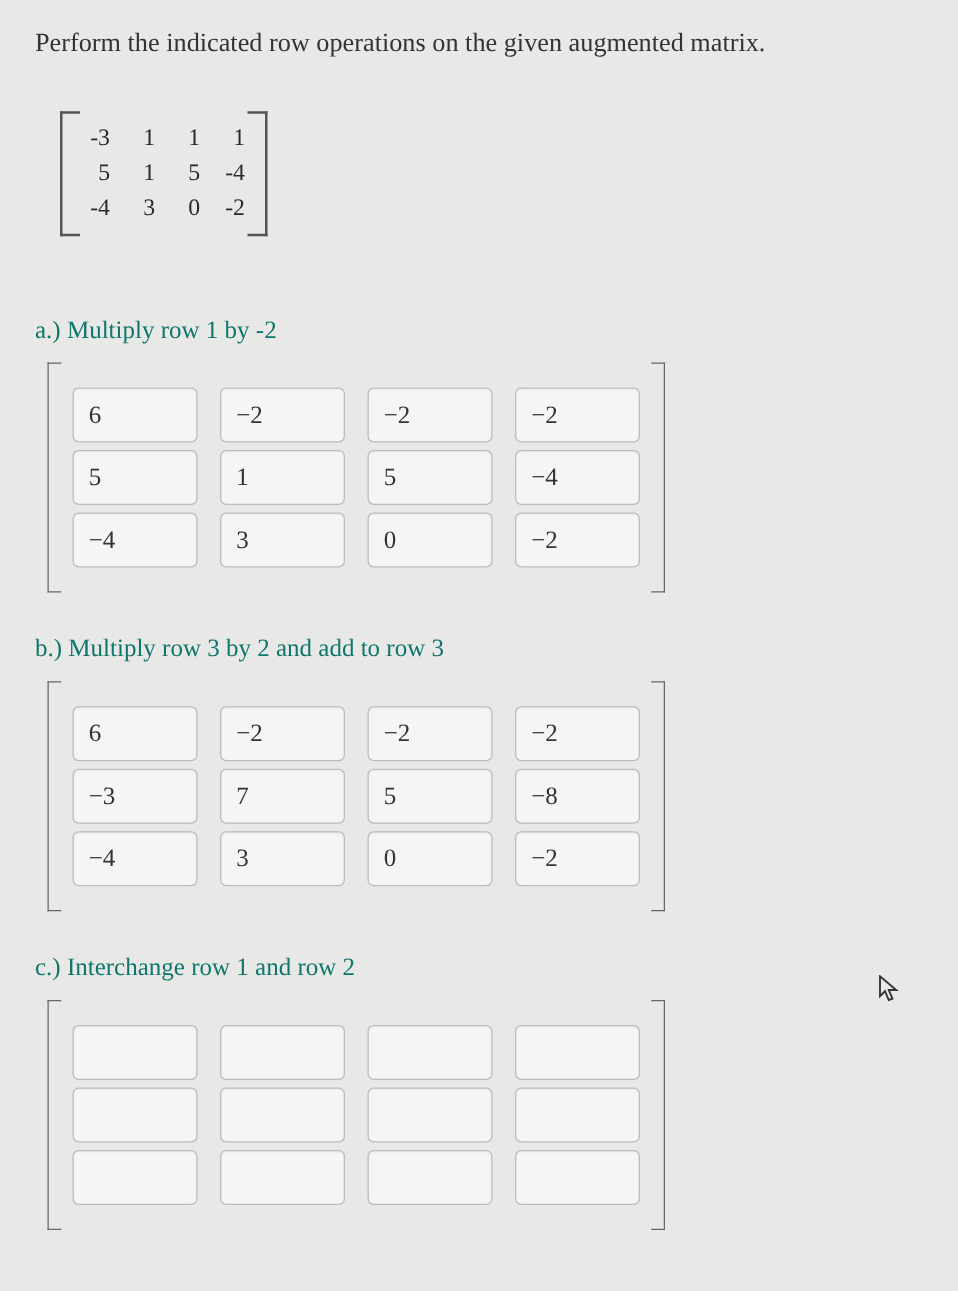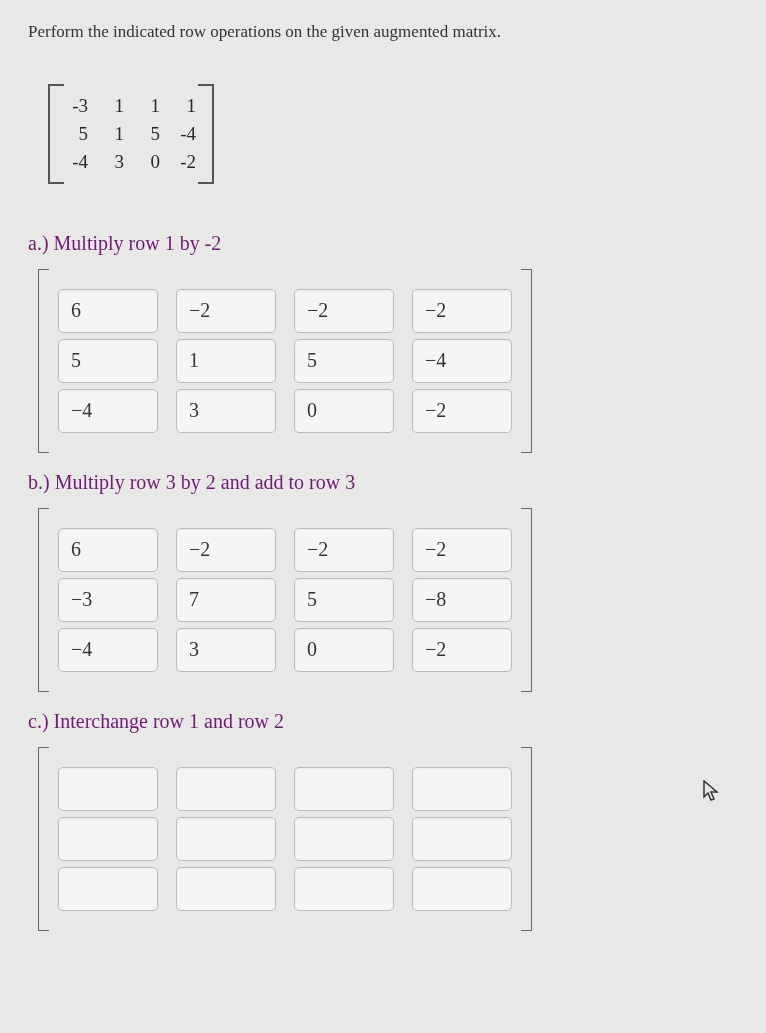--- a/index.html
+++ b/index.html
@@ -5,21 +5,21 @@
     * { box-sizing: border-box; margin: 0; padding: 0; }
     body {
       font-family: Georgia, 'Times New Roman', serif;
       background: #e8e8e6;
       color: #2a2a2a;
       width: 766px;
       padding: 20px 28px;
       font-size: 20px;
     }
     .question-text {
-      font-size: 17px;
+      font-size: 21px;
       color: #333;
       margin-bottom: 30px;
       line-height: 1.4;
     }
     .given-matrix {
       display: inline-block;
       position: relative;
       padding: 8px 18px;
       margin: 10px 0 30px 20px;
       font-family: Georgia, serif;
@@ -46,22 +46,22 @@
       gap: 14px;
       padding: 3px 0;
     }
     .gm-cell {
       width: 22px;
       text-align: right;
       font-size: 19px;
     }
     .sublabel {
       font-size: 20px;
-      margin: 18px 0 14px 0;
-      color: #701a75;
+      margin: 34px 0 14px 0;
+      color: #0f766e;
     }
     .answer-matrix {
       display: inline-block;
       position: relative;
       padding: 14px 20px;
       margin-left: 10px;
     }
     .answer-matrix::before, .answer-matrix::after {
       content: "";
       position: absolute;

